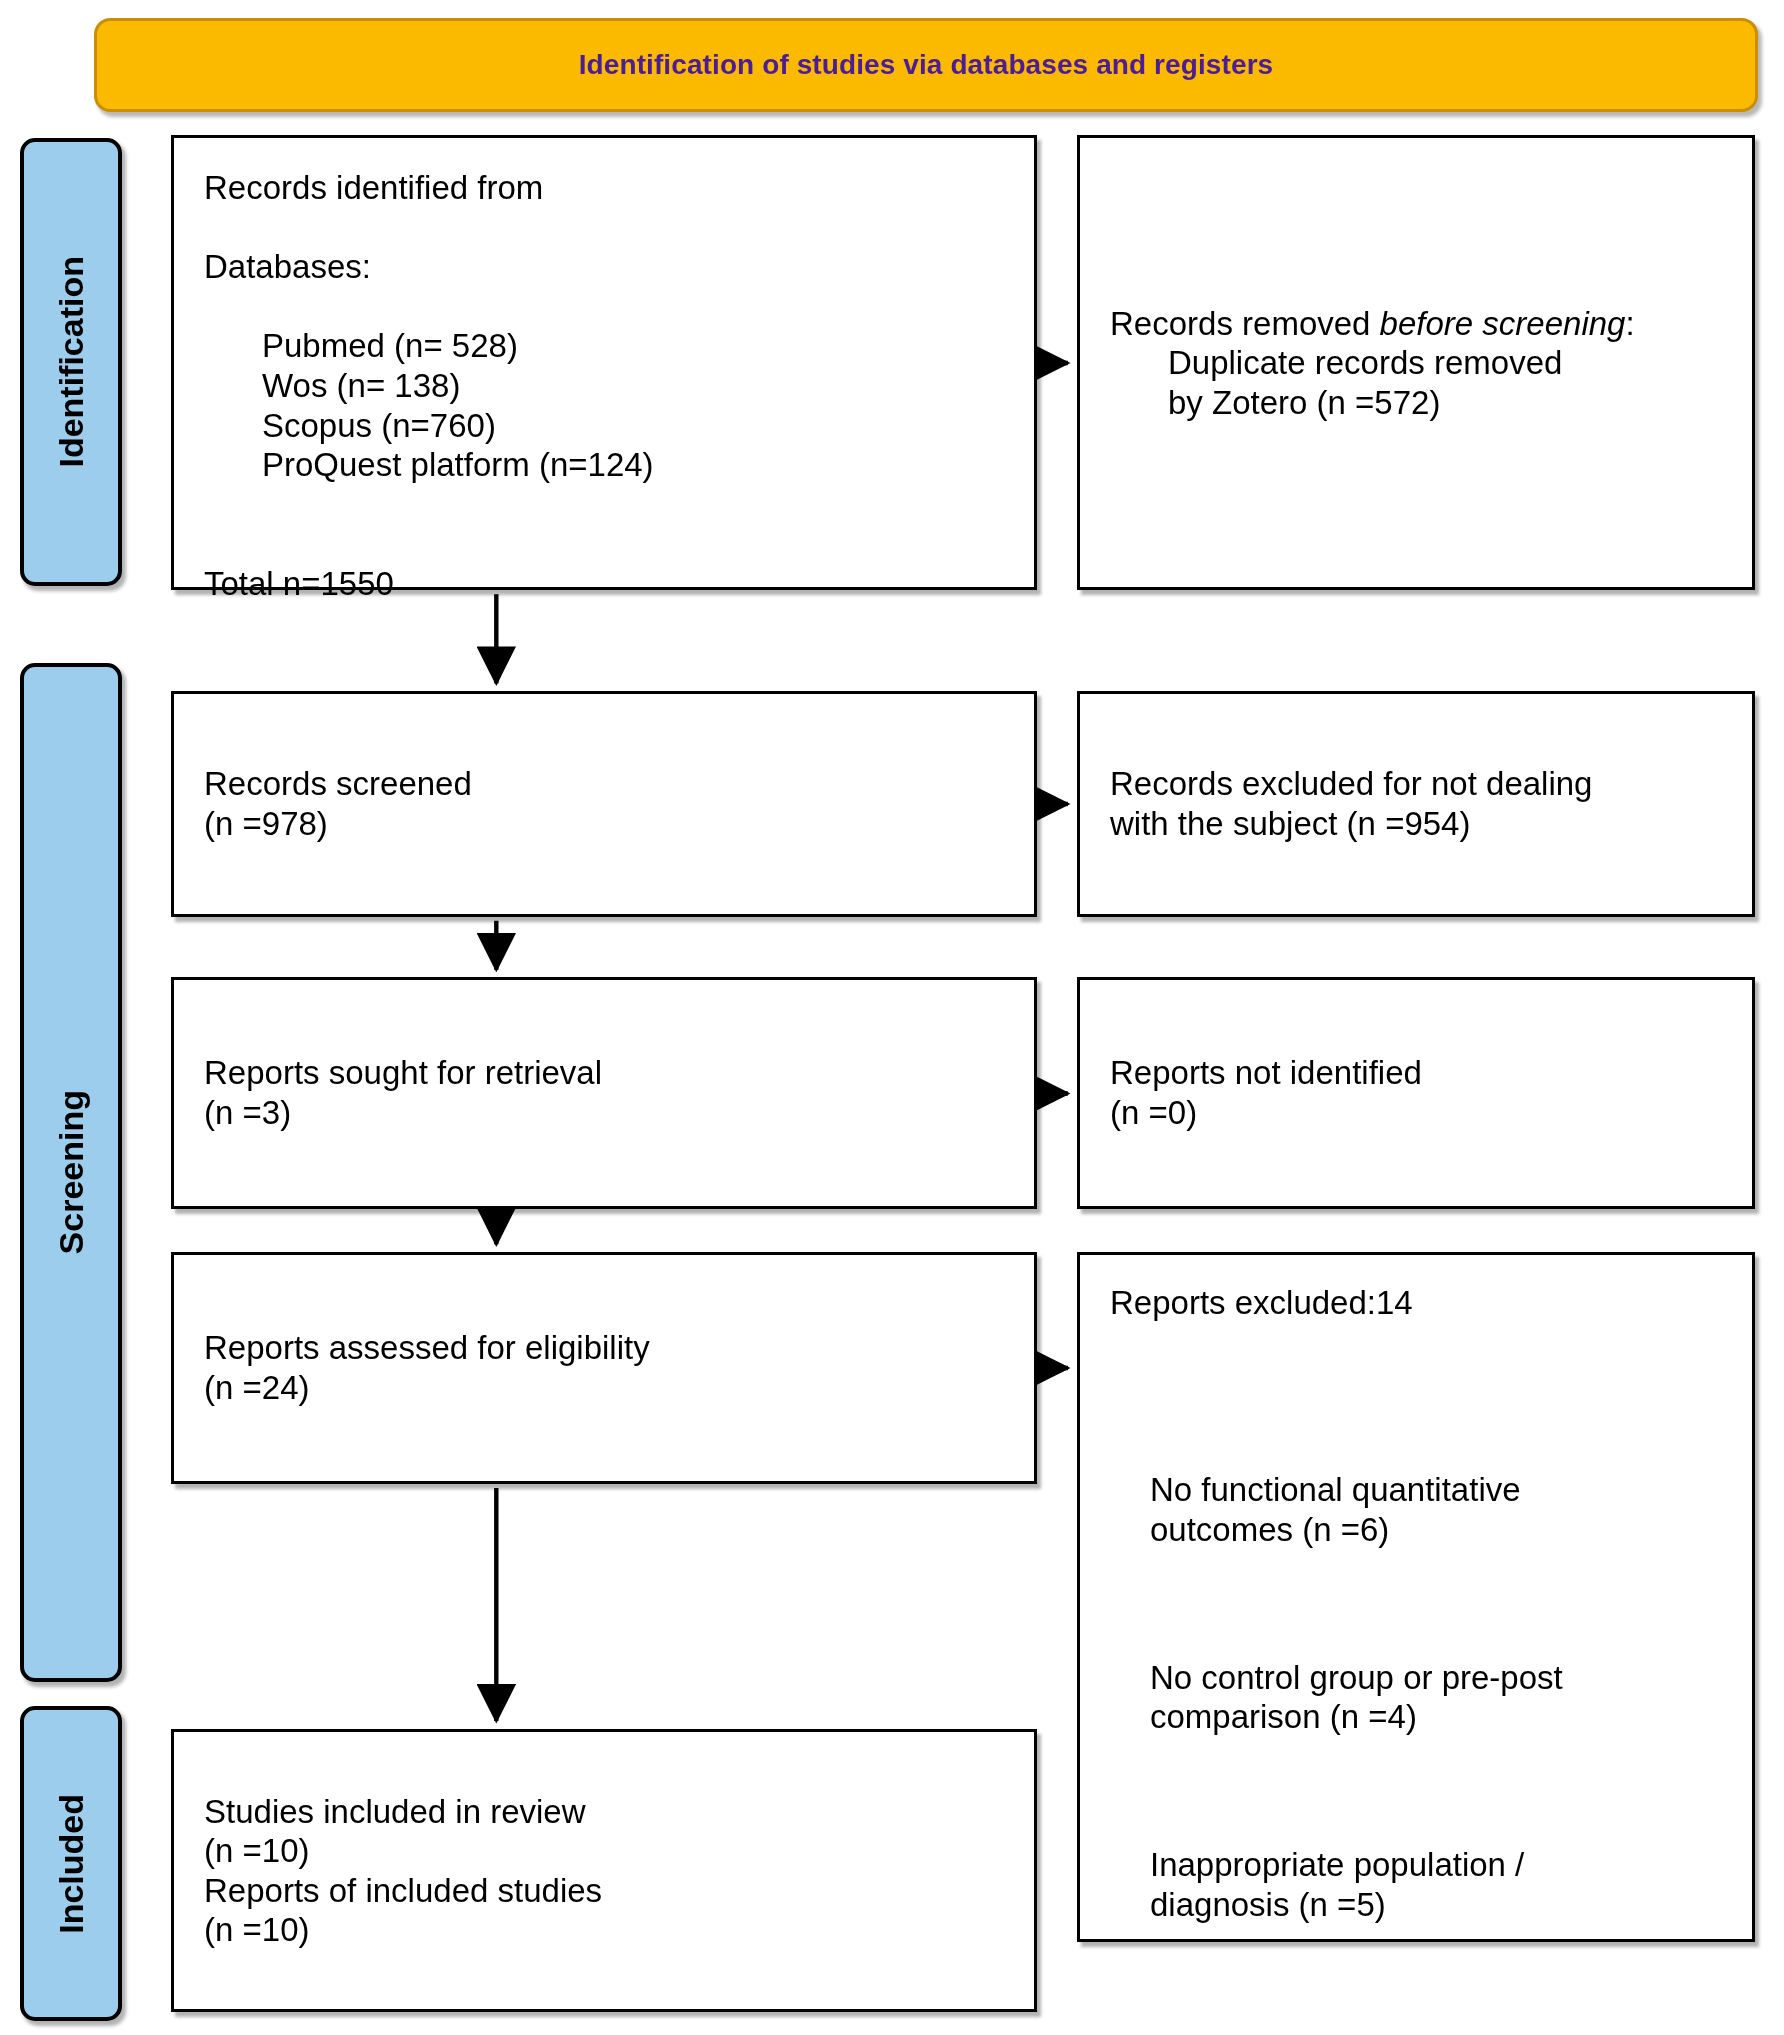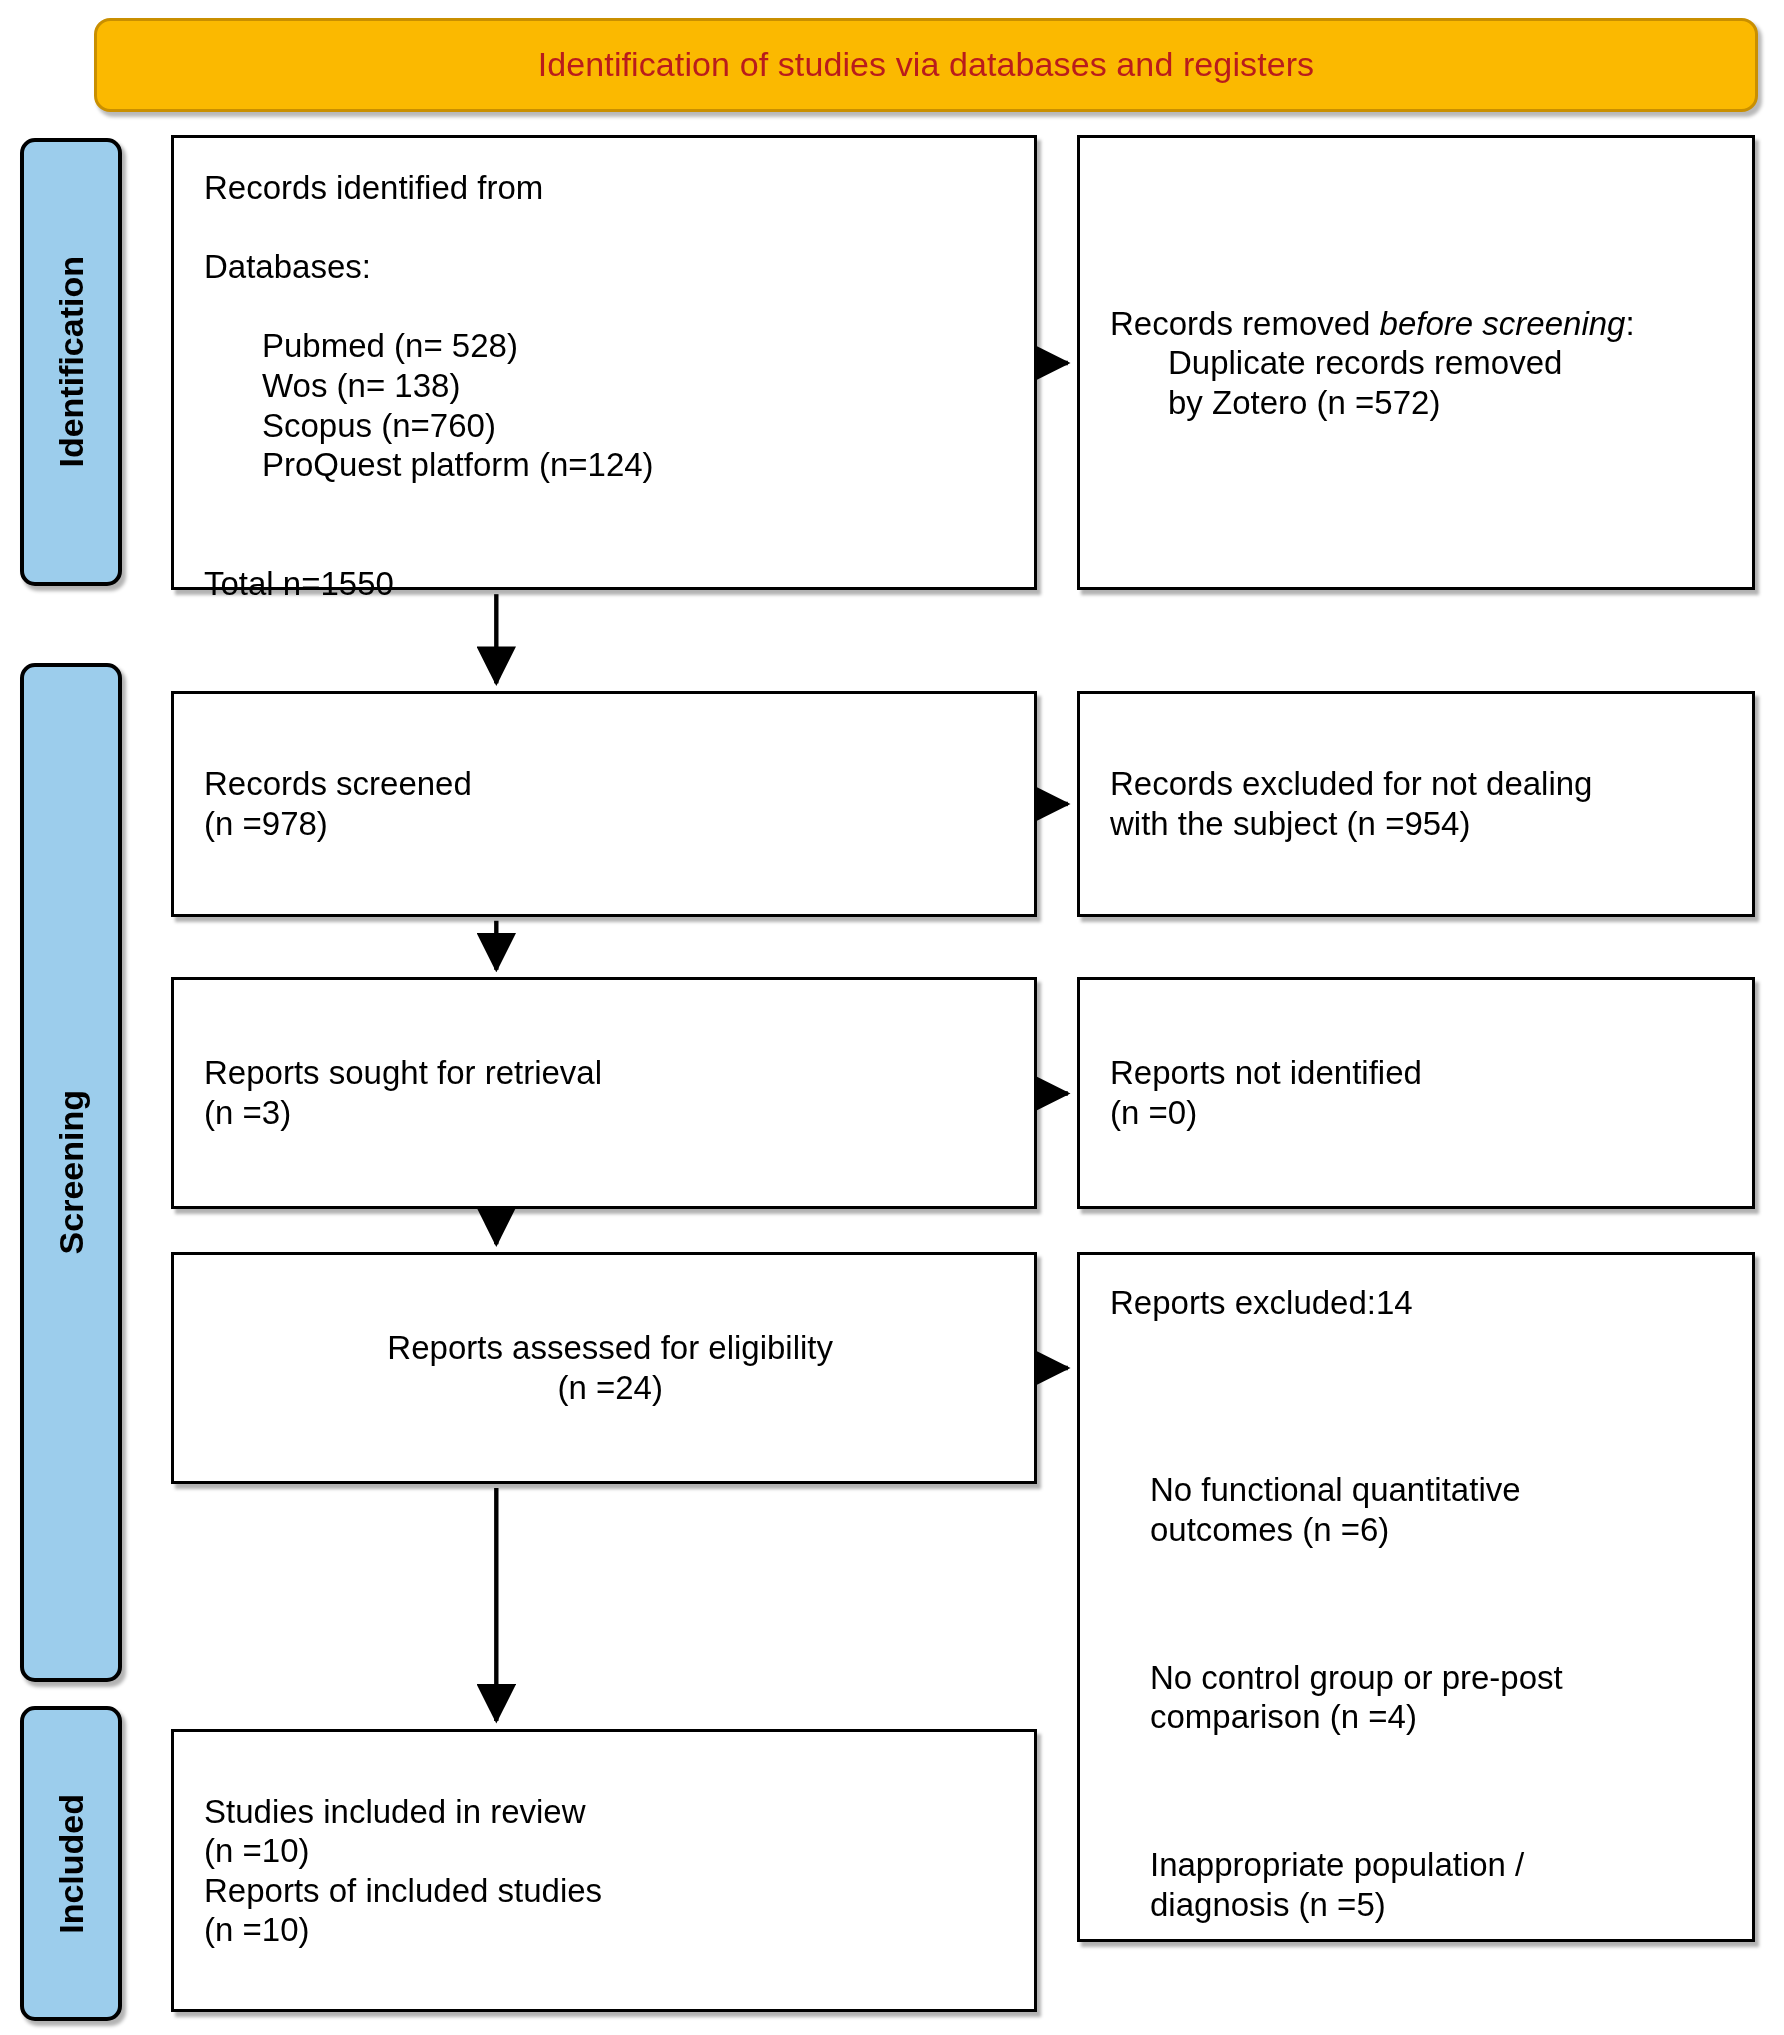--- a/index.html
+++ b/index.html
@@ -6,21 +6,21 @@
   body{width:1784px;height:2035px;position:relative;font-family:"Liberation Sans",sans-serif;color:#000;}
   #stage{position:absolute;left:0;top:0;width:1784px;height:2035px;}
 
   
   .banner{
     position:absolute;left:94px;top:17.6px;width:1658px;height:88px;
     background:#fbb900;border:3.1px solid #c98f00;border-radius:16.3px;
     box-shadow:3.8px 4.4px 3.8px rgba(0,0,0,.28);
     display:flex;align-items:center;justify-content:center;
   }
-  .banner-text{font-size:34px;font-weight:normal;letter-spacing:0.1px;color:#b91c1c;}
+  .banner-text{font-size:28px;font-weight:bold;letter-spacing:0.1px;color:#4c1d95;}
 
   
   .stagebar{
     position:absolute;left:20px;width:94px;
     background:#9ccdec;border:4.4px solid #000;border-radius:15px;
     box-shadow:3.8px 4.4px 3.8px rgba(0,0,0,.30);
     display:flex;align-items:center;justify-content:center;
   }
   .stagebar span{
     writing-mode:vertical-rl;transform:rotate(180deg);
@@ -41,21 +41,21 @@
     font-size:33px;line-height:1.20;white-space:pre-wrap;
   }
   .box .inner.vcenter{top:50%;transform:translateY(-50%);}
   .ital{font-style:italic;}
 
   
   #box-identified{left:171px;top:135px;width:866px;height:455px;}
   #box-identified .inner{top:30px;}
   #box-screened{left:171px;top:691px;width:866px;height:226px;}
   #box-sought{left:171px;top:977px;width:866px;height:232px;}
-  #box-assessed{left:171px;top:1252px;width:866px;height:232px;text-align:center;}
+  #box-assessed{left:171px;top:1252px;width:866px;height:232px;}
   #box-included{left:171px;top:1729px;width:866px;height:283px;}
 
   
   #box-removed{left:1077px;top:135px;width:678px;height:455px;}
   #box-excluded-subject{left:1077px;top:691px;width:678px;height:226px;}
   #box-notretrieved{left:1077px;top:977px;width:678px;height:232px;}
   #box-excluded-reasons{left:1077px;top:1252px;width:678px;height:690px;}
   #box-excluded-reasons .inner{top:28px;}
   #box-excluded-reasons .reasons{margin-top:29px;}
   #box-excluded-reasons .reason{margin-left:40px;margin-bottom:29px;}

